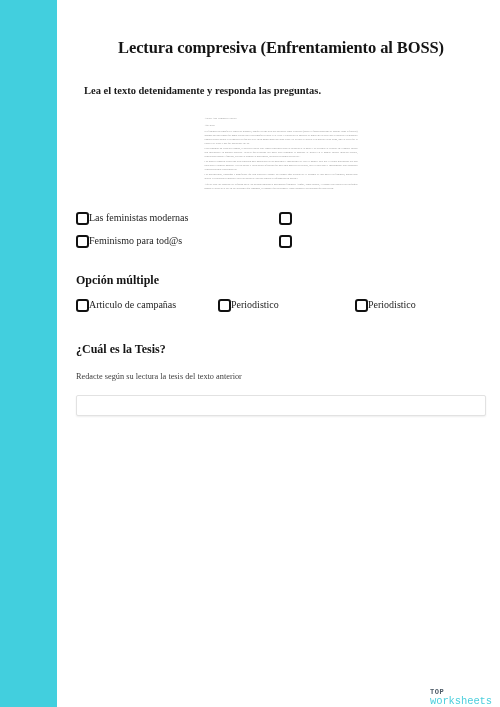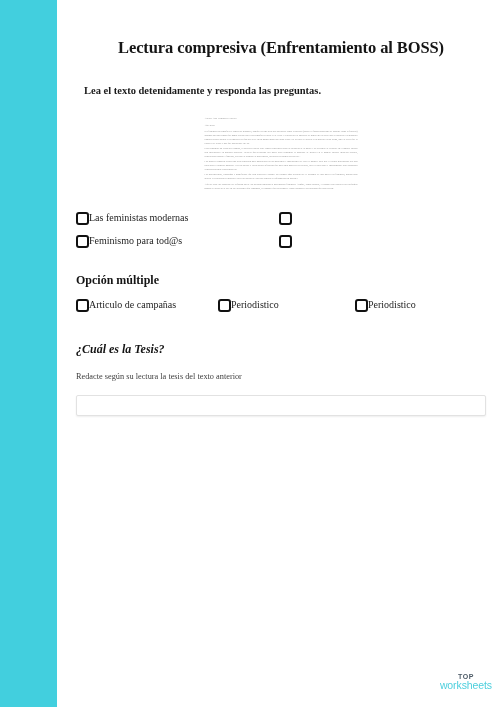--- a/index.html
+++ b/index.html
@@ -131,21 +131,20 @@
 
   .section-heading {
     margin: 0;
     padding-top: 25px;
     font-size: 12px;
     font-weight: bold;
     color: #151515;
   }
   .section-heading.tesis {
     padding-top: 30px;
-    font-style: italic;
   }
 
   .field-wrap {
     padding-top: 13px;
   }
   .text-field {
     display: block;
     width: 100%;
     height: 21px;
     box-sizing: border-box;
@@ -157,23 +156,23 @@
     font-size: 9px;
     color: #222;
     padding: 0 7px;
     outline: none;
   }
 
   
   .logo {
     position: absolute;
     right: 8px;
-    bottom: 16px;
-    text-align: center;
-    font-family: Liberation Sans, sans-serif;
+    bottom: 0;
+    text-align: left;
+    font-family: Liberation Mono, monospace;
     line-height: 1.05;
     user-select: none;
   }
   .logo .logo-top {
     display: block;
     font-size: 7px;
     font-weight: bold;
     letter-spacing: 0.6px;
     color: #4c5a66;
   }

